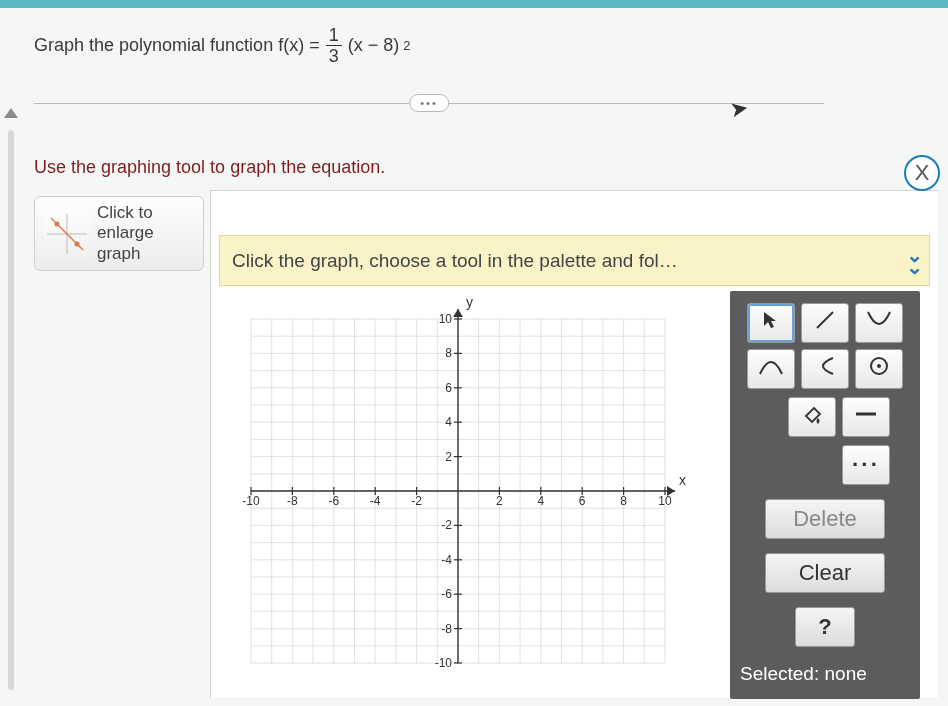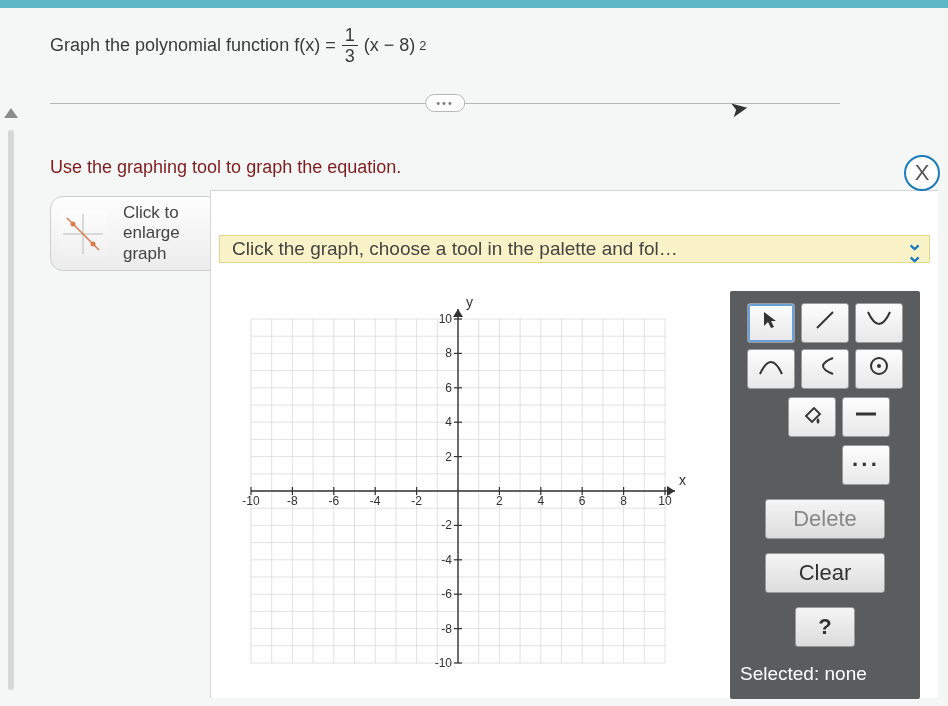--- a/index.html
+++ b/index.html
@@ -13,21 +13,20 @@
     position: relative;
     color: #333;
   }
   .top-strip {
     height: 8px;
     background: #5bb8c4;
   }
   .content {
     padding: 18px 0 0 34px;
     position: relative;
-    margin-left: 16px;
   }
   .question-text {
     font-size: 18px;
     color: #3a3a3a;
     display: flex;
     align-items: center;
     flex-wrap: wrap;
     gap: 4px;
   }
   .frac {
@@ -74,25 +73,24 @@
   .enlarge-row {
     display: flex;
     align-items: flex-start;
     margin-top: 18px;
   }
   .enlarge-btn {
     display: flex;
     align-items: center;
     border: 1px solid #cfcfcf;
     background: linear-gradient(#fefefe,#ececec);
-    border-radius: 13px;
+    border-radius: 6px;
     padding: 6px 8px;
     width: 170px;
     cursor: pointer;
-    gap: 10px;
   }
   .enlarge-icon {
     width: 48px; height: 48px;
     margin-right: 6px;
     position: relative;
     background: linear-gradient(#fdfdfd,#f0f0f0);
   }
   .enlarge-text {
     font-size: 17px;
     color: #444;
@@ -105,21 +103,21 @@
     width: 728px;
     height: 508px;
     background: #fff;
     border-top: 1px solid #d4d4d4;
     border-left: 1px solid #d4d4d4;
   }
   .hint-bar {
     margin: 44px 8px 0 8px;
     background: #fbf3c8;
     border: 1px solid #e3d88f;
-    height: 28px;
+    height: 51px;
     display: flex;
     align-items: center;
     padding: 12px 12px;
     font-size: 19px;
     color: #444;
     position: relative;
   }
   .close-circle {
     position: absolute;
     right: -2px;

